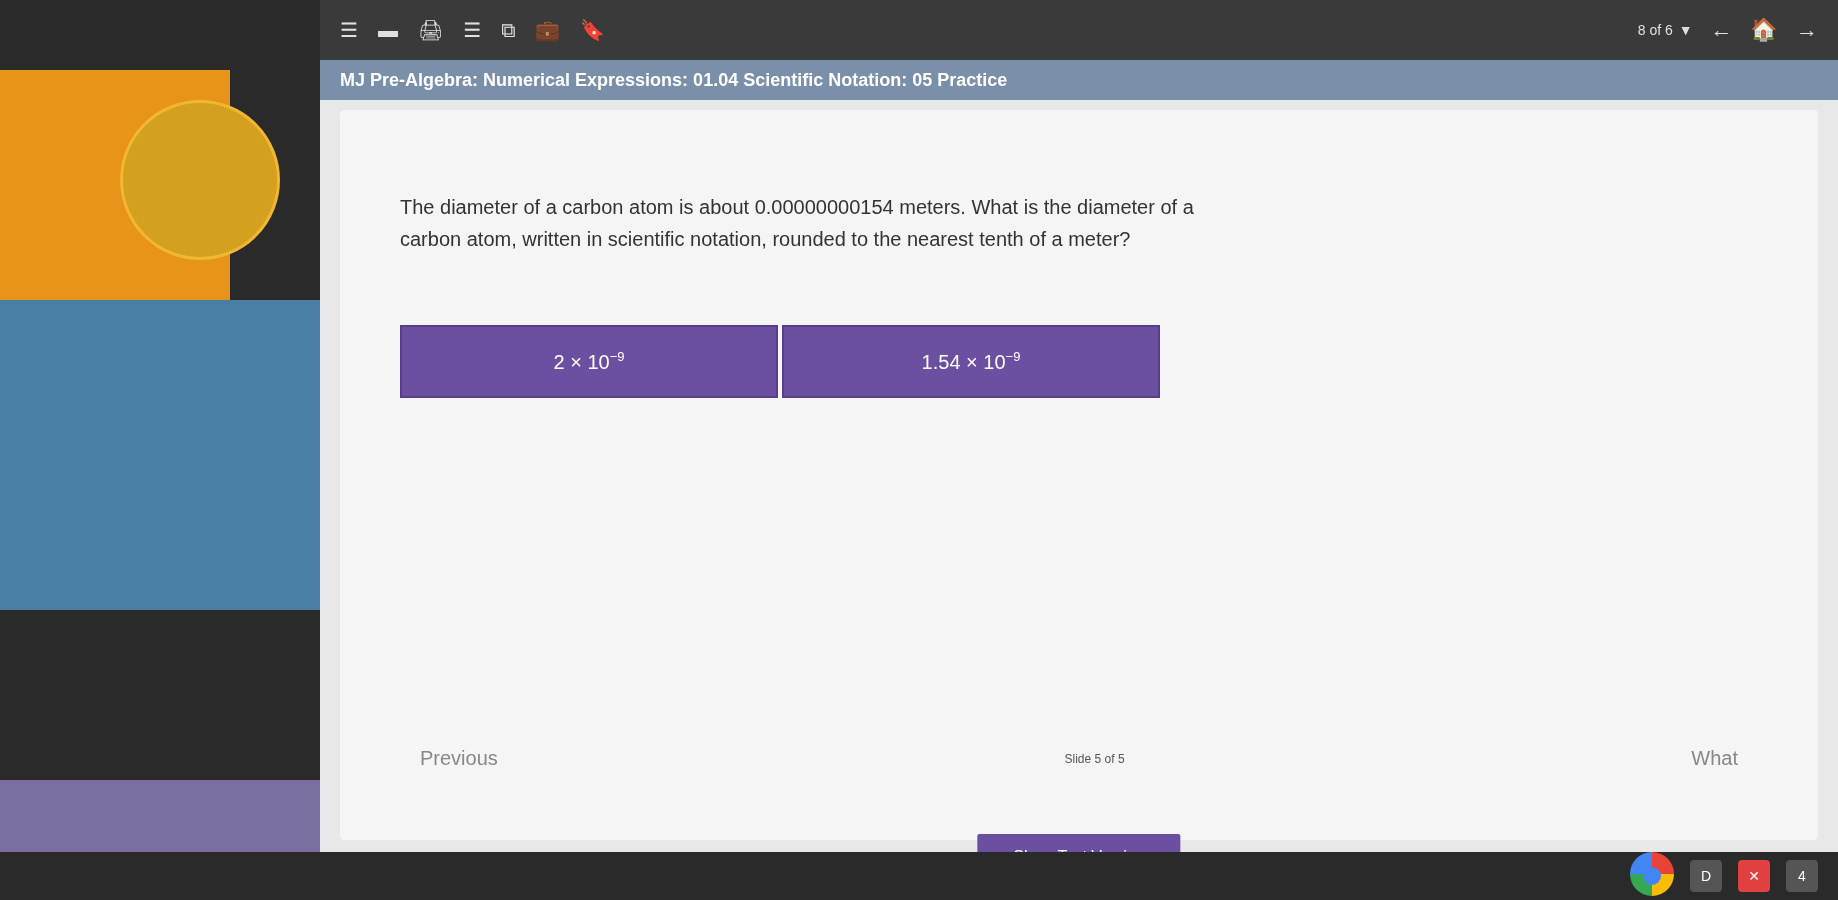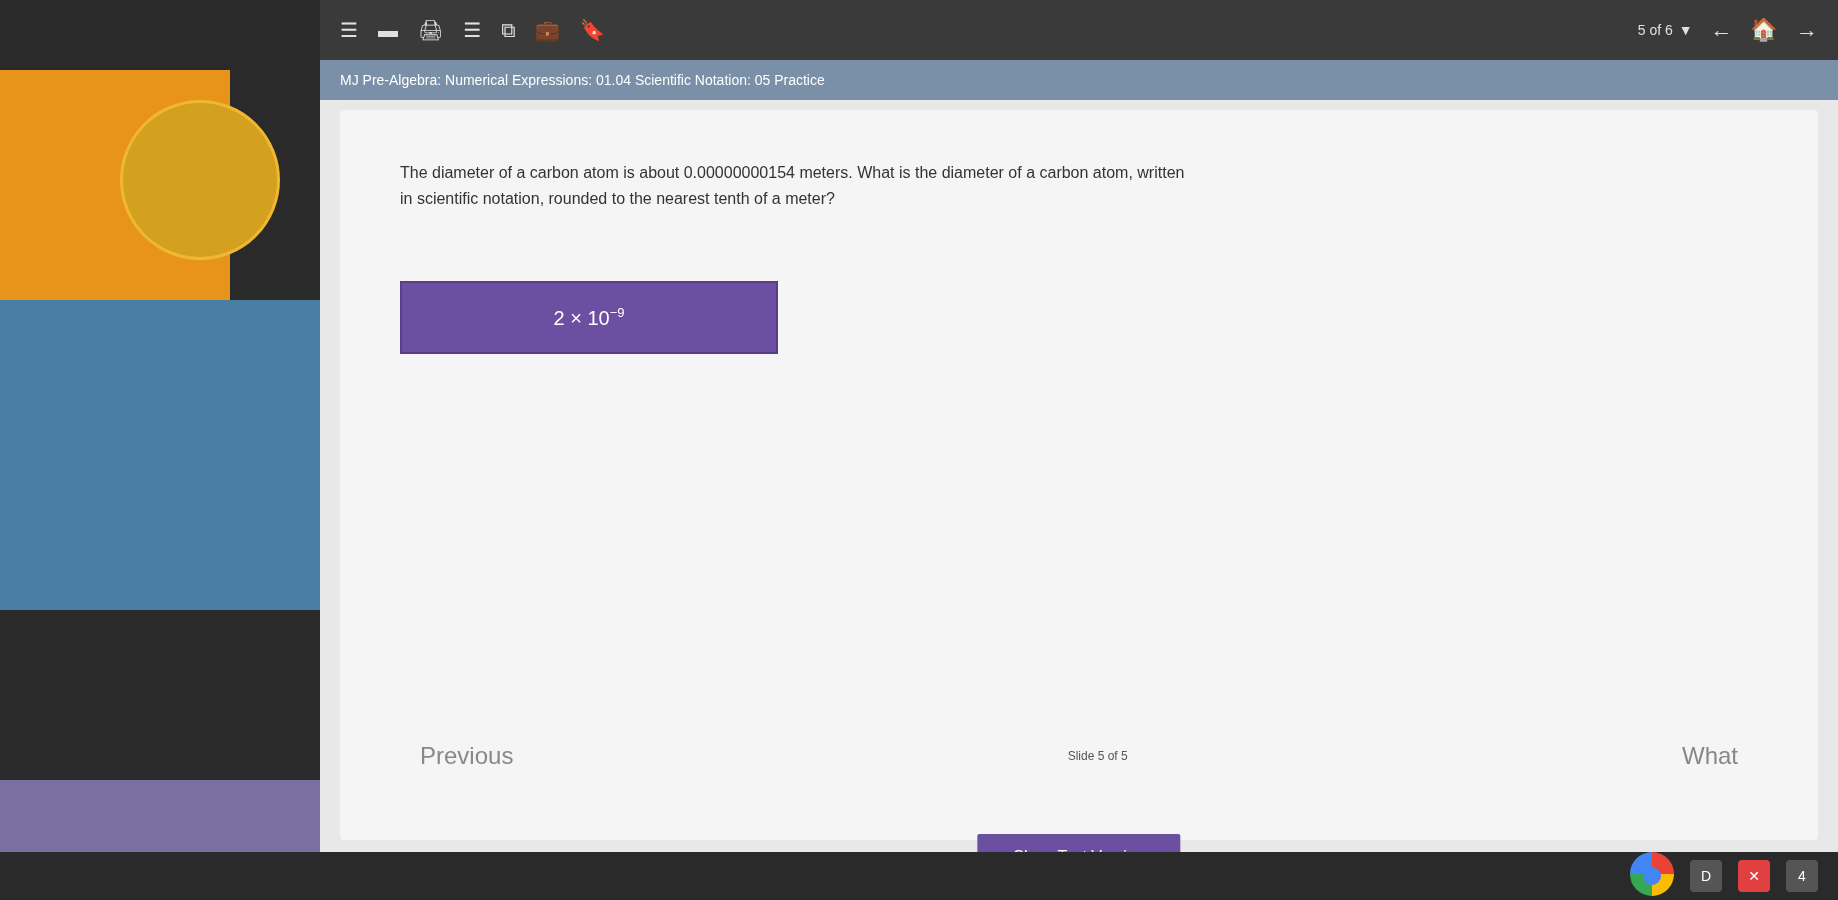--- a/index.html
+++ b/index.html
@@ -118,21 +118,22 @@
       right: 0;
       height: 40px;
       background: #7a8fa8;
       display: flex;
       align-items: center;
       padding: 0 20px;
     }
 
     .breadcrumb-text {
       color: #ffffff;
-      font-size: 14px;
+      font-size: 18px;
+      font-weight: bold;
     }
 
     
     .main-content {
       position: absolute;
       top: 100px;
       left: 320px;
       right: 0;
       bottom: 0;
       background: #e8e8e8;
@@ -150,24 +151,25 @@
       background: #f5f5f5;
       border-radius: 4px;
     }
 
     
     .question-area {
       padding: 50px 60px 30px 60px;
     }
 
     .question-text {
-      font-size: 16px;
+      font-size: 20px;
       color: #333;
       line-height: 1.6;
       max-width: 800px;
+      margin-top: 31px;
     }
 
     
     .answer-grid {
       display: grid;
       grid-template-columns: 1fr 1fr;
       gap: 4px;
       margin: 40px 60px;
       max-width: 760px;
     }
@@ -188,21 +190,21 @@
       bottom: 70px;
       left: 20px;
       right: 20px;
       display: flex;
       align-items: center;
       justify-content: space-between;
       padding: 0 60px;
     }
 
     .nav-prev, .nav-next {
-      font-size: 24px;
+      font-size: 20px;
       color: #888;
       cursor: pointer;
       background: none;
       border: none;
     }
 
     .slide-counter {
       font-size: 12px;
       color: #555;
     }
@@ -291,21 +293,21 @@
     <span class="toolbar-icon">☰</span>
     <span class="toolbar-icon">▬</span>
     <span class="toolbar-icon">🖨</span>
     <span class="toolbar-icon">☰</span>
     <span class="toolbar-icon">⧉</span>
     <span class="toolbar-icon">💼</span>
     <span class="toolbar-icon">🔖</span>
   </div>
   <div class="toolbar-right">
     <div class="page-counter">
-      <span>5 of 6</span>
+      <span>8 of 6</span>
       <span style="cursor:pointer;">▼</span>
     </div>
     <span class="nav-arrow">←</span>
     <span class="nav-arrow">🏠</span>
     <span class="nav-arrow">→</span>
   </div>
 </div>
 
 <div class="breadcrumb-bar">
   <span class="breadcrumb-text">MJ Pre-Algebra: Numerical Expressions: 01.04 Scientific Notation: 05 Practice</span>
@@ -316,20 +318,23 @@
 
     <div class="question-area">
       <p class="question-text">
         The diameter of a carbon atom is about 0.00000000154 meters. What is the diameter of a carbon atom, written in scientific notation, rounded to the nearest tenth of a meter?
       </p>
     </div>
 
     <div class="answer-grid">
       <div class="answer-choice">
         2 × 10<sup>−9</sup>
+      </div>
+      <div class="answer-choice">
+        1.54 × 10<sup>−9</sup>
       </div>
     </div>
 
     <div class="nav-bottom">
       <button class="nav-prev">Previous</button>
       <span class="slide-counter">Slide 5 of 5</span>
       <button class="nav-next">What</button>
     </div>
 
   </div>

